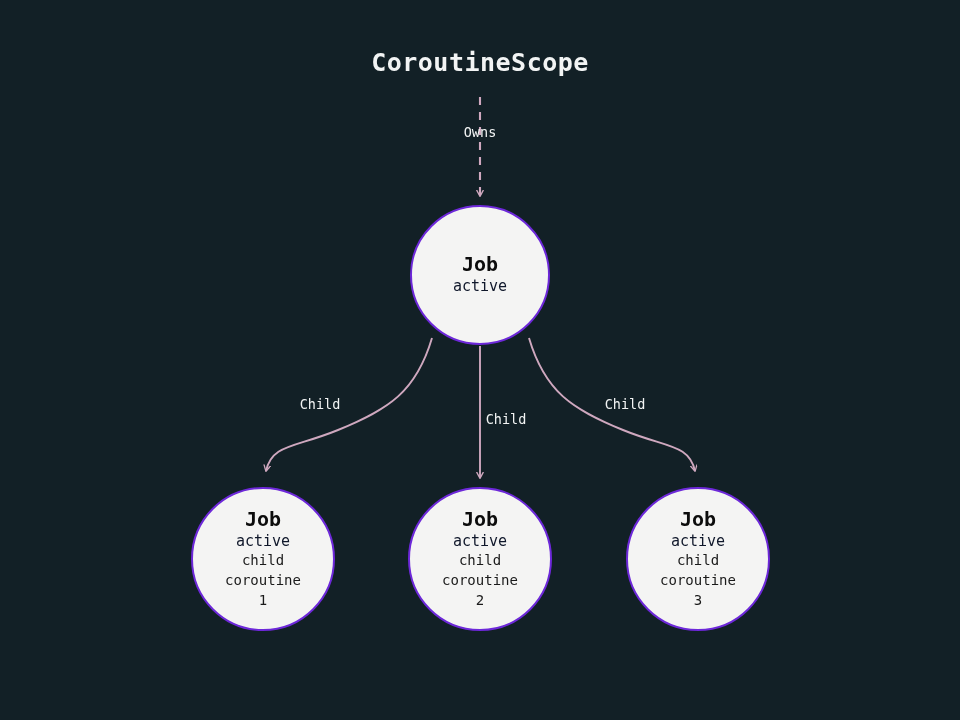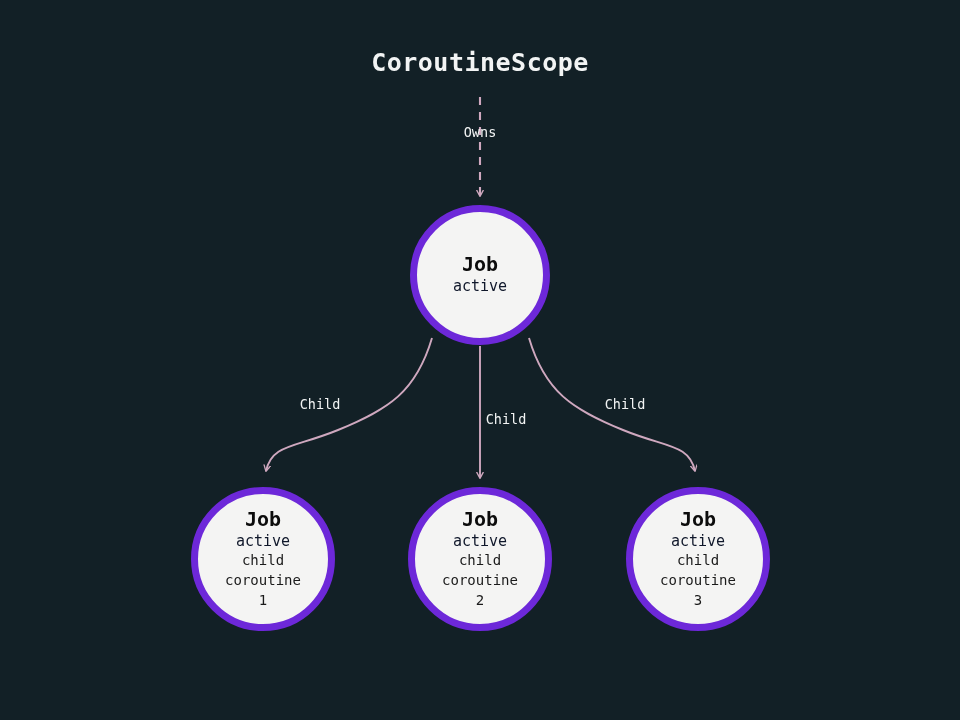--- a/index.html
+++ b/index.html
@@ -42,21 +42,21 @@
     color: #f2f4f4;
     font-size: 13.5px;
     font-family: "DejaVu Sans Mono", "Liberation Mono", monospace;
     white-space: nowrap;
     transform: translate(-50%, -50%);
   }
   .node {
     position: absolute;
     border-radius: 50%;
     background: #f4f4f3;
-    border: 7px solid #6d28d9;
+    border: 2px solid #6d28d9;
     box-sizing: border-box;
     display: flex;
     flex-direction: column;
     align-items: center;
     justify-content: center;
     transform: translate(-50%, -50%);
   }
   .node-title {
     color: #0c0c0c;
     font-weight: bold;

